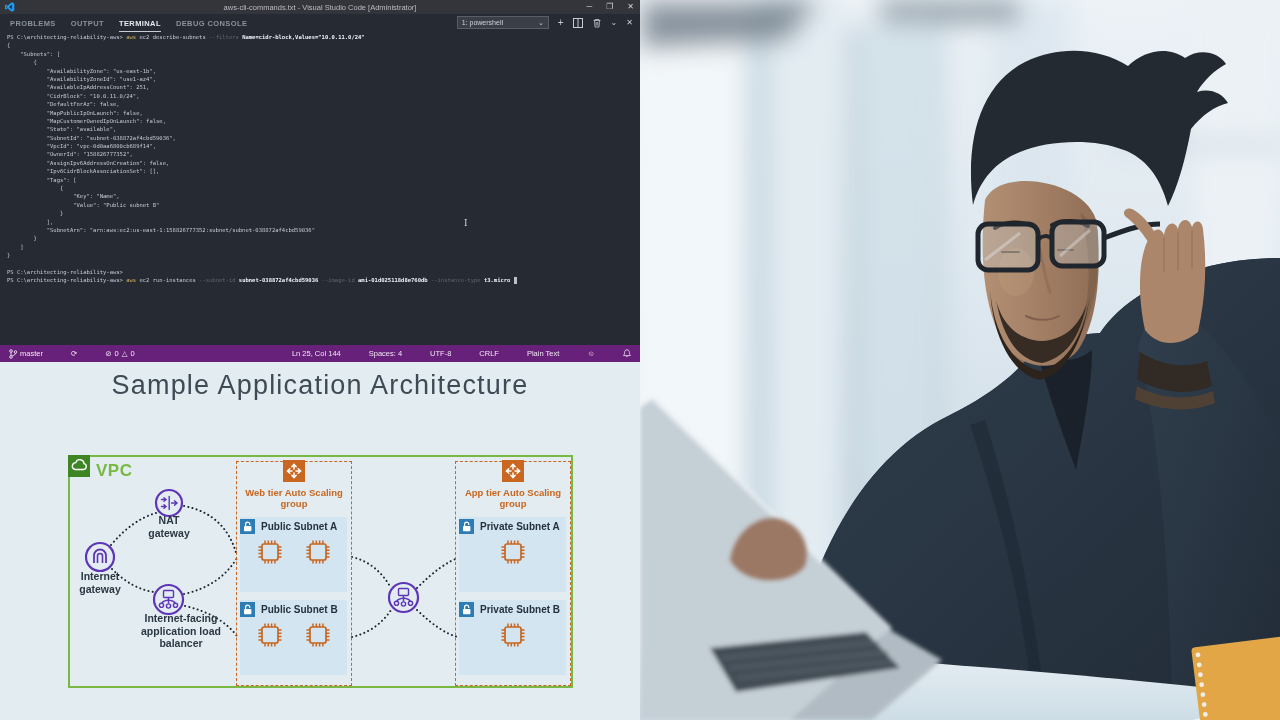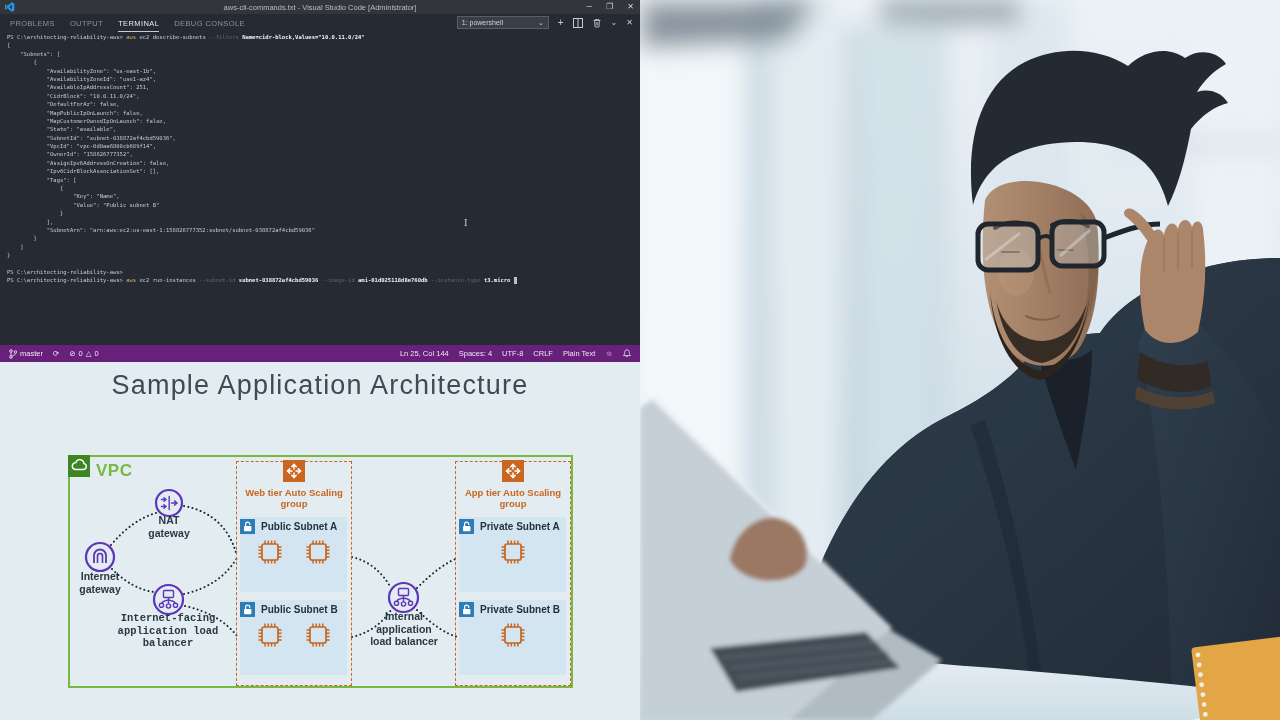--- a/index.html
+++ b/index.html
@@ -6,40 +6,40 @@
   .stage{position:relative;width:1280px;height:720px;overflow:hidden;font-family:"Liberation Sans",sans-serif;}
 
   
   .vscode{position:absolute;left:0;top:0;width:640px;height:362px;background:var(--terminal_bg);}
   .titlebar{position:absolute;left:0;top:0;right:0;height:14px;background:var(--titlebar);
     display:flex;align-items:center;justify-content:center;color:#b9bcc2;font-size:7.5px;}
   .vsc-logo{position:absolute;left:5px;top:2px;width:10px;height:10px;}
   .win-controls{position:absolute;right:6px;top:0;height:14px;display:flex;gap:14px;align-items:center;
     color:#cfd2d6;font-size:8px;line-height:14px;}
   .paneltabs{position:absolute;left:0;top:14px;right:0;height:19px;display:flex;align-items:center;
-    gap:15px;padding-left:10px;color:#8a929b;font-size:7.5px;letter-spacing:.4px;}
+    gap:15px;padding-left:10px;color:#8a929b;font-size:7.5px;letter-spacing:.4px;font-weight:bold;}
   .ptab{padding:3px 0;}
   .ptab.active{color:#e7eaee;border-bottom:1px solid #c9ced4;}
   .term-controls{position:absolute;right:7px;top:16px;display:flex;align-items:center;gap:9px;}
   .shell-select{width:92px;height:13px;background:#3a3f47;border:1px solid #575e67;color:#ccd2d8;
     font-size:7px;display:flex;align-items:center;justify-content:space-between;padding:0 4px;box-sizing:border-box;}
   .tc-icon{width:10px;height:10px;display:block;}
   .terminal{position:absolute;left:7px;top:33px;right:2px;bottom:17px;overflow:hidden;
     font-family:"DejaVu Sans Mono",monospace;font-size:5.5px;line-height:8.4px;color:#c3cad2;white-space:pre;}
   .tline{height:8.4px;}
   .s-p{color:#c3cad2;}
   .s-x{color:#cdb05f;}
   .s-f{color:#5a646e;}
   .s-b{color:#eef3f7;font-weight:bold;}
   .s-cur{display:inline-block;width:3.4px;height:7px;background:#b9c2ca;vertical-align:-1px;}
   .ibeam{position:absolute;left:464px;top:219px;color:#cdd4da;font-family:"DejaVu Serif",serif;
     font-size:9px;line-height:9px;}
   .statusbar{position:absolute;left:0;bottom:0;right:0;height:17px;background:var(--statusbar);
     color:#efe6f4;font-size:7.5px;display:flex;align-items:center;justify-content:space-between;padding:0 9px;}
-  .sb-group{display:flex;align-items:center;gap:10px;}
+  .sb-group{display:flex;align-items:center;gap:28px;}
   .sb-item{display:flex;align-items:center;gap:3px;}
 
   
   .diagram{position:absolute;left:0;top:362px;width:640px;height:358px;background:var(--diagram_bg);color:#2b3742;}
   .diag-title{position:absolute;left:0;right:0;top:8px;text-align:center;font-size:27px;font-weight:300;
     letter-spacing:1.2px;color:#3e4a54;}
   .vpc-box{position:absolute;left:68px;top:93px;width:505px;height:233px;border:2px solid var(--vpc_green);box-sizing:border-box;}
   .vpc-icon{position:absolute;left:68px;top:93px;width:22px;height:22px;background:var(--vpc_icon_green);}
   .vpc-label{position:absolute;left:96px;top:99px;font-size:17px;font-weight:bold;color:var(--vpc_green);letter-spacing:.5px;}
   .asg{position:absolute;top:99px;width:116px;height:225px;border:1.5px dashed var(--asg_orange);box-sizing:border-box;}
@@ -328,39 +328,36 @@
         <circle cx="16.5" cy="16.5" r="14.5" fill="none" stroke="#5e35b9" stroke-width="2.2"></circle>
         <g stroke="#5e35b9" stroke-width="1.4" fill="none">
           <rect x="11.5" y="7.5" width="10" height="7" rx="1"></rect>
           <path d="M16.5,14.5 V17 M16.5,17 C12,17.8 10.2,18.8 9.8,20.2 M16.5,17 V20.5 M16.5,17 C21,17.8 22.8,18.8 23.2,20.2"></path>
           <circle cx="9.5" cy="22.3" r="2.1"></circle>
           <circle cx="16.5" cy="23" r="2.1"></circle>
           <circle cx="23.5" cy="22.3" r="2.1"></circle>
         </g>
       </svg>
     </div>
-    <div class="node-label" style="left:108px;top:250px;width:120px;font-family:Liberation Mono, monospace;">Internet-facing
+    <div class="node-label" style="left:121px;top:250px;width:120px;">Internet-facing
 application load
 balancer</div>
 
     <div class="node" style="left:387px;top:219px;">
       <svg width="33" height="33" viewBox="0 0 33 33">
         <circle cx="16.5" cy="16.5" r="14.5" fill="none" stroke="#5e35b9" stroke-width="2.2"></circle>
         <g stroke="#5e35b9" stroke-width="1.4" fill="none">
           <rect x="11.5" y="7.5" width="10" height="7" rx="1"></rect>
           <path d="M16.5,14.5 V17 M16.5,17 C12,17.8 10.2,18.8 9.8,20.2 M16.5,17 V20.5 M16.5,17 C21,17.8 22.8,18.8 23.2,20.2"></path>
           <circle cx="9.5" cy="22.3" r="2.1"></circle>
           <circle cx="16.5" cy="23" r="2.1"></circle>
           <circle cx="23.5" cy="22.3" r="2.1"></circle>
         </g>
       </svg>
     </div>
-    <div class="node-label" style="left:344px;top:248px;width:120px;">Internal
-application
-load balancer</div>
   </div>
 
   <svg class="photo" viewBox="0 0 640 720" preserveAspectRatio="none">
     <defs>
       <linearGradient id="pbg" x1="0" y1="0" x2="0" y2="1">
         <stop offset="0" stop-color="#eef4f8"></stop>
           <stop offset="1" stop-color="#c6d8e2"></stop>
       </linearGradient>
       <linearGradient id="pdesk" x1="0" y1="0" x2="0" y2="1">
         <stop offset="0" stop-color="#e9f1f4"></stop>

